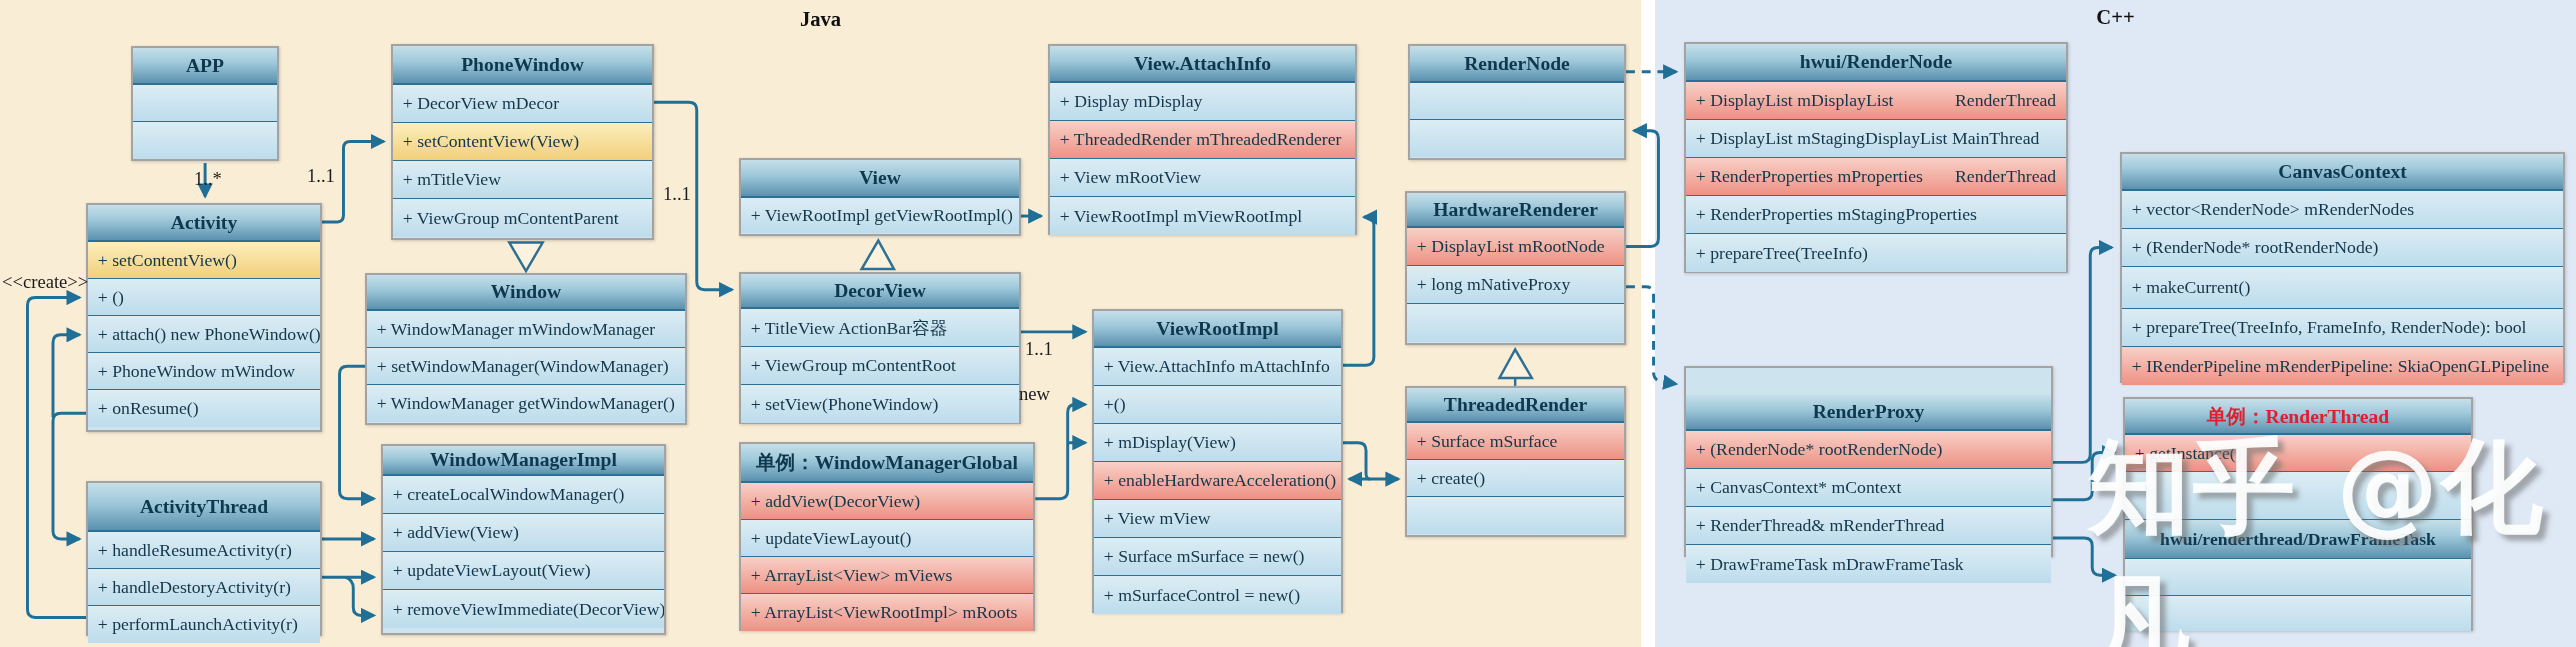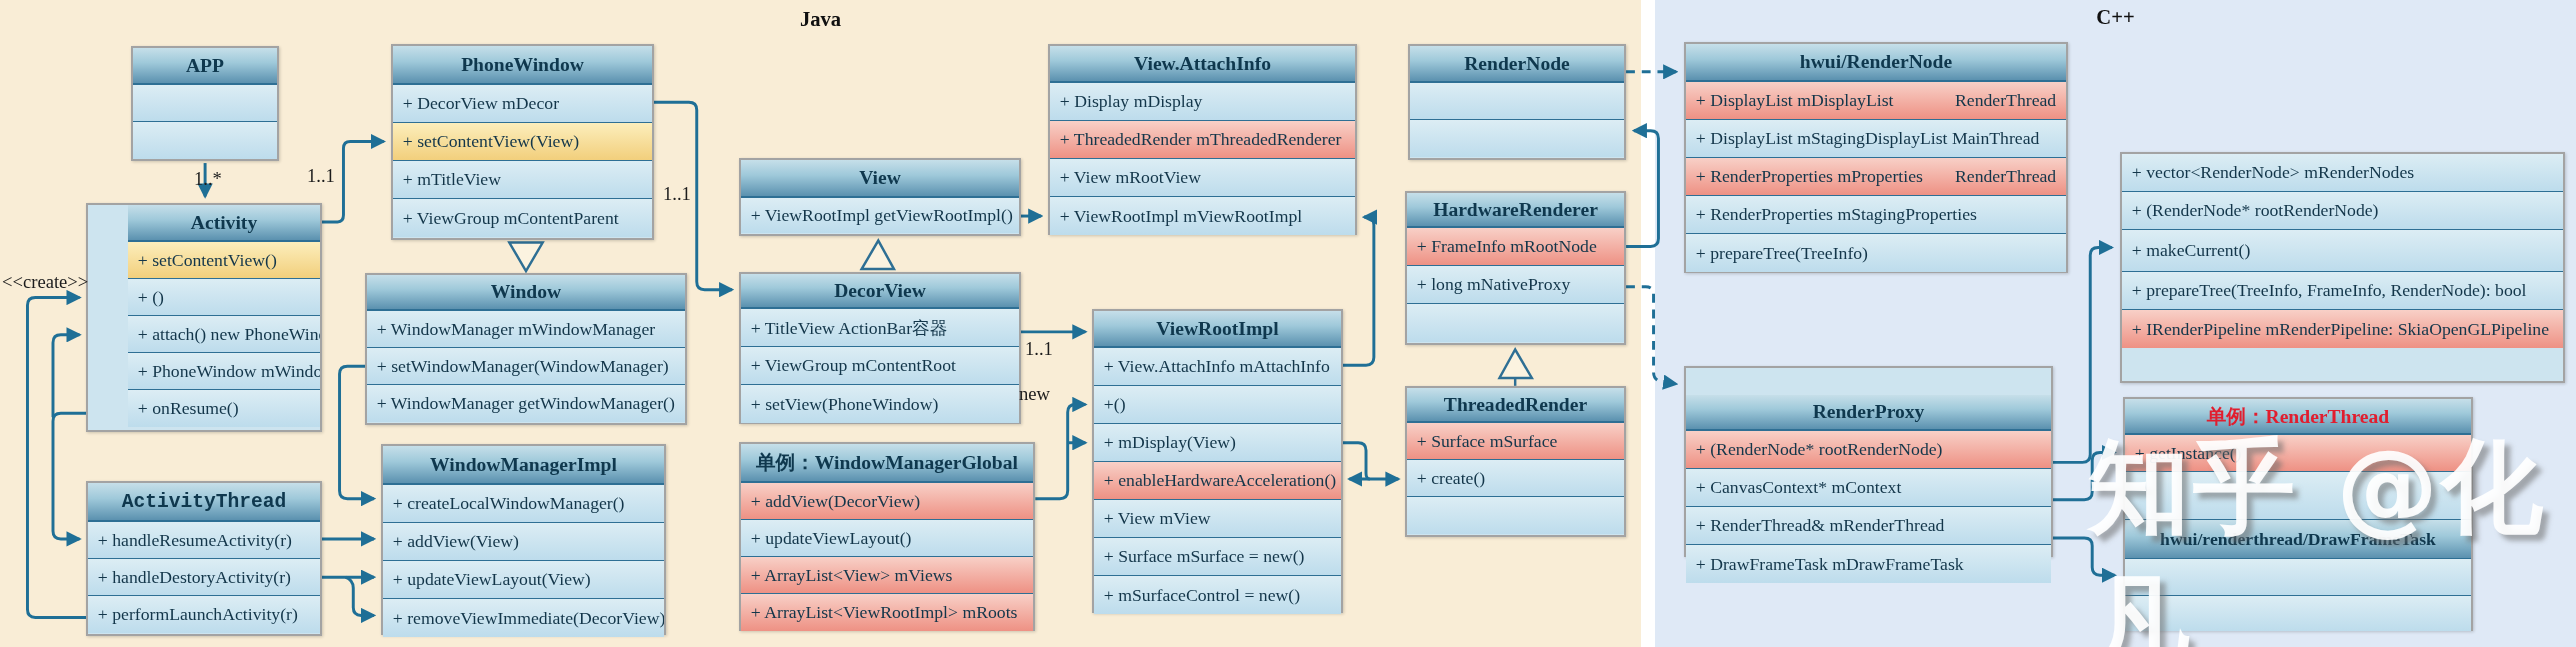--- a/index.html
+++ b/index.html
@@ -79,49 +79,49 @@
       <line x1="1544" y1="385" x2="1544" y2="393"></line>
     </g>
   </svg>
 
   <div id="boxes-layer">
       <div class="ubox" style="left: 131px; top: 46px; width: 148px; height: 115px;">
         <div class="utitle" style="height: 37px;">APP</div>
         <div class="urow blue" style="height: 37px;"></div>
         <div class="urow blue" style="height: 37px;"></div>
       </div>
-      <div class="ubox" style="left: 86px; top: 203px; width: 236px; height: 229px; padding-left: 40px;">
+      <div class="ubox" style="left: 86px; top: 203px; width: 236px; height: 229px;">
         <div class="utitle" style="height: 37px;">Activity</div>
         <div class="urow yellow" style="height: 37px;">+ setContentView()</div>
         <div class="urow blue" style="height: 37px;">+ ()</div>
         <div class="urow blue" style="height: 37px;">+ attach() new PhoneWindow()</div>
         <div class="urow blue" style="height: 37px;">+ PhoneWindow mWindow</div>
         <div class="urow blue" style="height: 37px;">+ onResume()</div>
       </div>
       <div class="ubox" style="left: 86px; top: 481px; width: 236px; height: 155px;">
-        <div class="utitle" style="height: 39px; font-family: Liberation Mono, monospace;">ActivityThread</div>
+        <div class="utitle" style="height: 49px;">ActivityThread</div>
         <div class="urow blue" style="height: 37px;">+ handleResumeActivity(r)</div>
         <div class="urow blue" style="height: 37px;">+ handleDestoryActivity(r)</div>
         <div class="urow blue" style="height: 37px;">+ performLaunchActivity(r)</div>
       </div>
       <div class="ubox" style="left: 391px; top: 44px; width: 263px; height: 196px;">
         <div class="utitle" style="height: 39px;">PhoneWindow</div>
         <div class="urow blue" style="height: 38px;">+ DecorView mDecor</div>
         <div class="urow yellow" style="height: 38px;">+ setContentView(View)</div>
         <div class="urow blue" style="height: 38px;">+ mTitleView</div>
         <div class="urow blue" style="height: 38px;">+ ViewGroup mContentParent</div>
       </div>
       <div class="ubox" style="left: 365px; top: 273px; width: 322px; height: 152px;">
         <div class="utitle" style="height: 36px;">Window</div>
         <div class="urow blue" style="height: 37px;">+ WindowManager mWindowManager</div>
         <div class="urow blue" style="height: 37px;">+ setWindowManager(WindowManager)</div>
         <div class="urow blue" style="height: 37px;">+ WindowManager getWindowManager()</div>
       </div>
       <div class="ubox" style="left: 381px; top: 444px; width: 285px; height: 191px;">
-        <div class="utitle" style="height: 39px;">WindowManagerImpl</div>
+        <div class="utitle" style="height: 30px;">WindowManagerImpl</div>
         <div class="urow blue" style="height: 38px;">+ createLocalWindowManager()</div>
         <div class="urow blue" style="height: 38px;">+ addView(View)</div>
         <div class="urow blue" style="height: 38px;">+ updateViewLayout(View)</div>
         <div class="urow blue" style="height: 38px;">+ removeViewImmediate(DecorView)</div>
       </div>
       <div class="ubox" style="left: 739px; top: 158px; width: 282px; height: 78px;">
         <div class="utitle" style="height: 38px;">View</div>
         <div class="urow blue" style="height: 35px;">+ ViewRootImpl getViewRootImpl()</div>
       </div>
       <div class="ubox" style="left: 739px; top: 272px; width: 282px; height: 152px;">
@@ -154,21 +154,21 @@
         <div class="urow blue" style="height: 38px;">+ Surface mSurface = new()</div>
         <div class="urow blue" style="height: 38px;">+ mSurfaceControl = new()</div>
       </div>
       <div class="ubox" style="left: 1408px; top: 44px; width: 218px; height: 116px;">
         <div class="utitle" style="height: 37px;">RenderNode</div>
         <div class="urow blue" style="height: 37px;"></div>
         <div class="urow blue" style="height: 37px;"></div>
       </div>
       <div class="ubox" style="left: 1405px; top: 191px; width: 221px; height: 154px;">
         <div class="utitle" style="height: 35px;">HardwareRenderer</div>
-        <div class="urow pink" style="height: 38px;">+ FrameInfo mRootNode</div>
+        <div class="urow pink" style="height: 38px;">+ DisplayList mRootNode</div>
         <div class="urow blue" style="height: 38px;">+ long mNativeProxy</div>
         <div class="urow blue" style="height: 38px;"></div>
       </div>
       <div class="ubox" style="left: 1405px; top: 386px; width: 221px; height: 151px;">
         <div class="utitle" style="height: 35px;">ThreadedRender</div>
         <div class="urow pink" style="height: 37px;">+ Surface mSurface</div>
         <div class="urow blue" style="height: 37px;">+ create()</div>
         <div class="urow blue" style="height: 37px;"></div>
       </div>
       <div class="ubox" style="left: 1684px; top: 42px; width: 384px; height: 231px;">
@@ -186,20 +186,21 @@
         <div class="urow blue" style="height: 38px;">+ prepareTree(TreeInfo)</div>
       </div>
       <div class="ubox" style="left: 1684px; top: 366px; width: 369px; height: 191px;">
         <div class="utitle" style="height: 36px; margin-top: 27px;">RenderProxy</div>
         <div class="urow pink" style="height: 38px;">+ (RenderNode* rootRenderNode)</div>
         <div class="urow blue" style="height: 38px;">+ CanvasContext* mContext</div>
         <div class="urow blue" style="height: 38px;">+ RenderThread&amp; mRenderThread</div>
         <div class="urow blue" style="height: 38px;">+ DrawFrameTask mDrawFrameTask</div>
       </div>
       <div class="ubox" style="left: 2120px; top: 152px; width: 445px; height: 231px;">
+        <div class="utitle" style="height: 37px;">CanvasContext</div>
         <div class="urow blue" style="height: 38px;">+ vector&lt;RenderNode&gt; mRenderNodes</div>
         <div class="urow blue" style="height: 38px;">+ (RenderNode* rootRenderNode)</div>
         <div class="urow blue" style="height: 42px;">+ makeCurrent()</div>
         <div class="urow blue" style="height: 38px;">+ prepareTree(TreeInfo, FrameInfo, RenderNode): bool</div>
         <div class="urow pink" style="height: 38px;">+ IRenderPipeline mRenderPipeline: SkiaOpenGLPipeline</div>
       </div>
       <div class="ubox" style="left: 2123px; top: 397px; width: 350px; height: 234px;">
         <div class="utitle red" style="height: 36px;">单例：RenderThread</div>
         <div class="urow pink" style="height: 37px;">+ getInstance()</div>
         <div class="urow blue" style="height: 48px;"></div>

